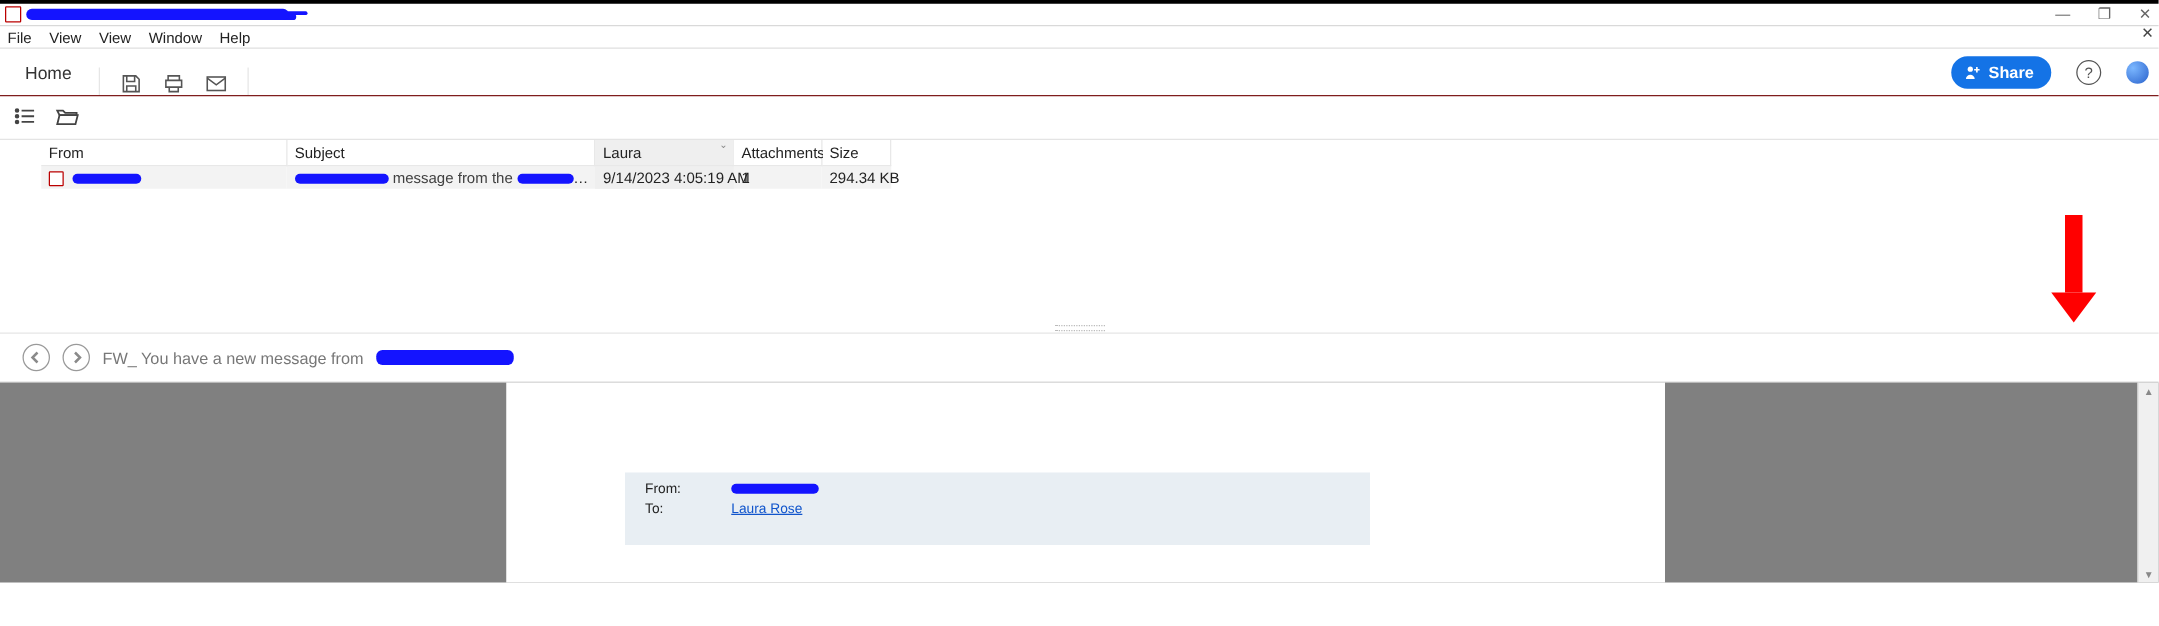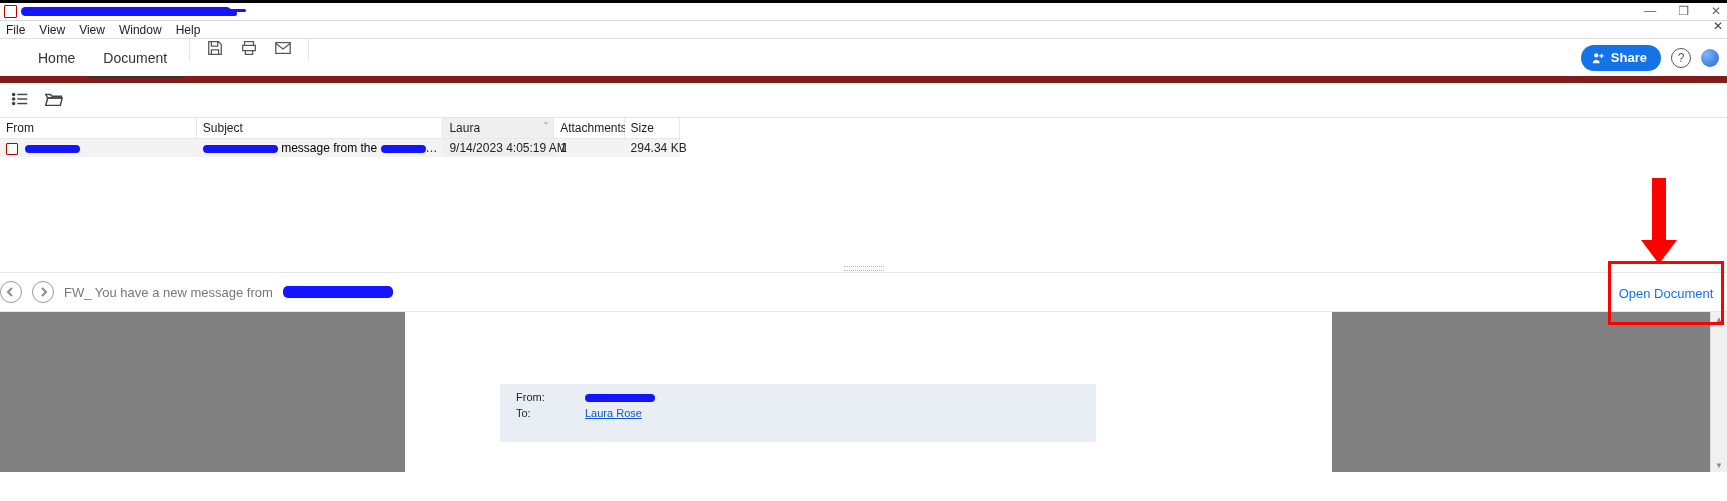--- a/index.html
+++ b/index.html
@@ -70,23 +70,23 @@
     font-size: 12px;
     color: #222;
     position: relative;
   }
   .menu-bar span { cursor: default; }
 
   
   .toolbar {
     height: 37px;
     display: flex;
-    align-items: flex-start;
-    border-bottom: 7px solid #7f1d1d;
-    padding: 0 24px;
+    align-items: flex-end;
+    border-bottom: 1px solid #7f1d1d;
+    padding: 0 6px;
     position: relative;
   }
   .tb-tab {
     padding: 0 14px;
     height: 100%;
     display: flex;
     align-items: center;
     font-size: 14px;
     color: #333;
     cursor: default;
@@ -102,21 +102,21 @@
   .tb-icon {
     width: 18px; height: 18px;
     margin: 0 8px;
     display: flex; align-items: center; justify-content: center;
     color: #555;
   }
   .tb-icon svg { width: 18px; height: 18px; stroke: #555; fill: none; stroke-width: 1.4; }
   .tb-right {
     position: absolute;
     right: 8px; top: 0; bottom: 0;
-    display: flex; align-items: center; gap: 10px;
+    display: flex; align-items: center; gap: 20px;
   }
   .share-btn {
     background: #1473e6;
     color: #fff;
     border: none;
     border-radius: 14px;
     height: 26px;
     padding: 0 14px 0 10px;
     display: flex; align-items: center; gap: 6px;
     font-size: 13px;
@@ -146,20 +146,21 @@
     border-bottom: 1px solid #e4e4e4;
     gap: 14px;
   }
   .sub-toolbar svg { width: 20px; height: 20px; stroke: #444; fill: none; stroke-width: 1.6; }
 
   
   .grid {
     border-collapse: collapse;
     width: 680px;
     table-layout: fixed;
+    margin-left: 33px;
   }
   .grid th {
     text-align: left;
     font-weight: 400;
     font-size: 12px;
     padding: 3px 6px;
     background: #fff;
     border-right: 1px solid #e8e8e8;
     border-bottom: 1px solid #e8e8e8;
     position: relative;
@@ -223,21 +224,21 @@
     border-bottom: 1px dotted #bbb;
   }
 
   
   .nav-bar {
     height: 38px;
     border-top: 1px solid #e6e6e6;
     border-bottom: 1px solid #e6e6e6;
     display: flex;
     align-items: center;
-    padding: 0 0;
+    padding: 0 18px;
     position: relative;
     gap: 10px;
     color: #777;
     font-size: 13px;
   }
   .nav-arrow {
     width: 20px; height: 20px;
     border: 1.5px solid #9a9a9a;
     border-radius: 50%;
     display: flex; align-items: center; justify-content: center;
@@ -340,21 +341,20 @@
 <div class="menu-bar">
   <span>File</span>
   <span>View</span>
   <span>View</span>
   <span>Window</span>
   <span>Help</span>
 </div>
 
 <div class="toolbar">
   <div class="tb-tab">Home</div>
-  <div class="tb-tab active">Document</div>
   <div class="tb-sep"></div>
   <div class="tb-icon">
     <svg viewBox="0 0 20 20">
         <path d="M3 3h11l3 3v11H3z M6 3v5h7V3 M6 17v-5h8v5"></path>
       </svg>
   </div>
   <div class="tb-icon">
     <svg viewBox="0 0 20 20">
         <path d="M5 7V3h10v4 M3 7h14v6h-3v4H6v-4H3z M6 13h8"></path>
       </svg>
@@ -423,21 +423,21 @@
       </tr>
     </thead>
     <tbody>
       <tr class="data-row">
         <td>
           <span class="row-icon"></span>
           <span class="scribble-sm" style="width:55px"></span>
         </td>
         <td>
           <span class="scribble-sm" style="width:75px"></span>
-          <span style="color:#000000">message from the</span>
+          <span style="color:#404040">message from the</span>
           <span class="scribble-sm" style="width:45px"></span>…
         </td>
         <td class="col-date">9/14/2023 4:05:19 AM</td>
         <td>1</td>
         <td>294.34 KB</td>
       </tr>
     </tbody>
   </table>
 </div>
 
@@ -455,23 +455,20 @@
     <svg viewBox="0 0 10 10">
         <path d="M4 1l4 4-4 4"></path>
       </svg>
   </div>
   <span>FW_ You have a new message from</span>
   <span class="scribble-sm" style="width:110px;height:12px"></span>
 
   <div class="red-arrow">
     <div class="shaft"></div>
     <div class="head"></div>
-  </div>
-  <div class="open-doc-box">
-    <span class="open-doc-link">Open Document</span>
   </div>
 </div>
 
 <div class="preview">
   <div class="preview-inner"></div>
   <div class="email-card">
     <table>
       <tbody>
           <tr>
         <td class="lbl">From:</td>

